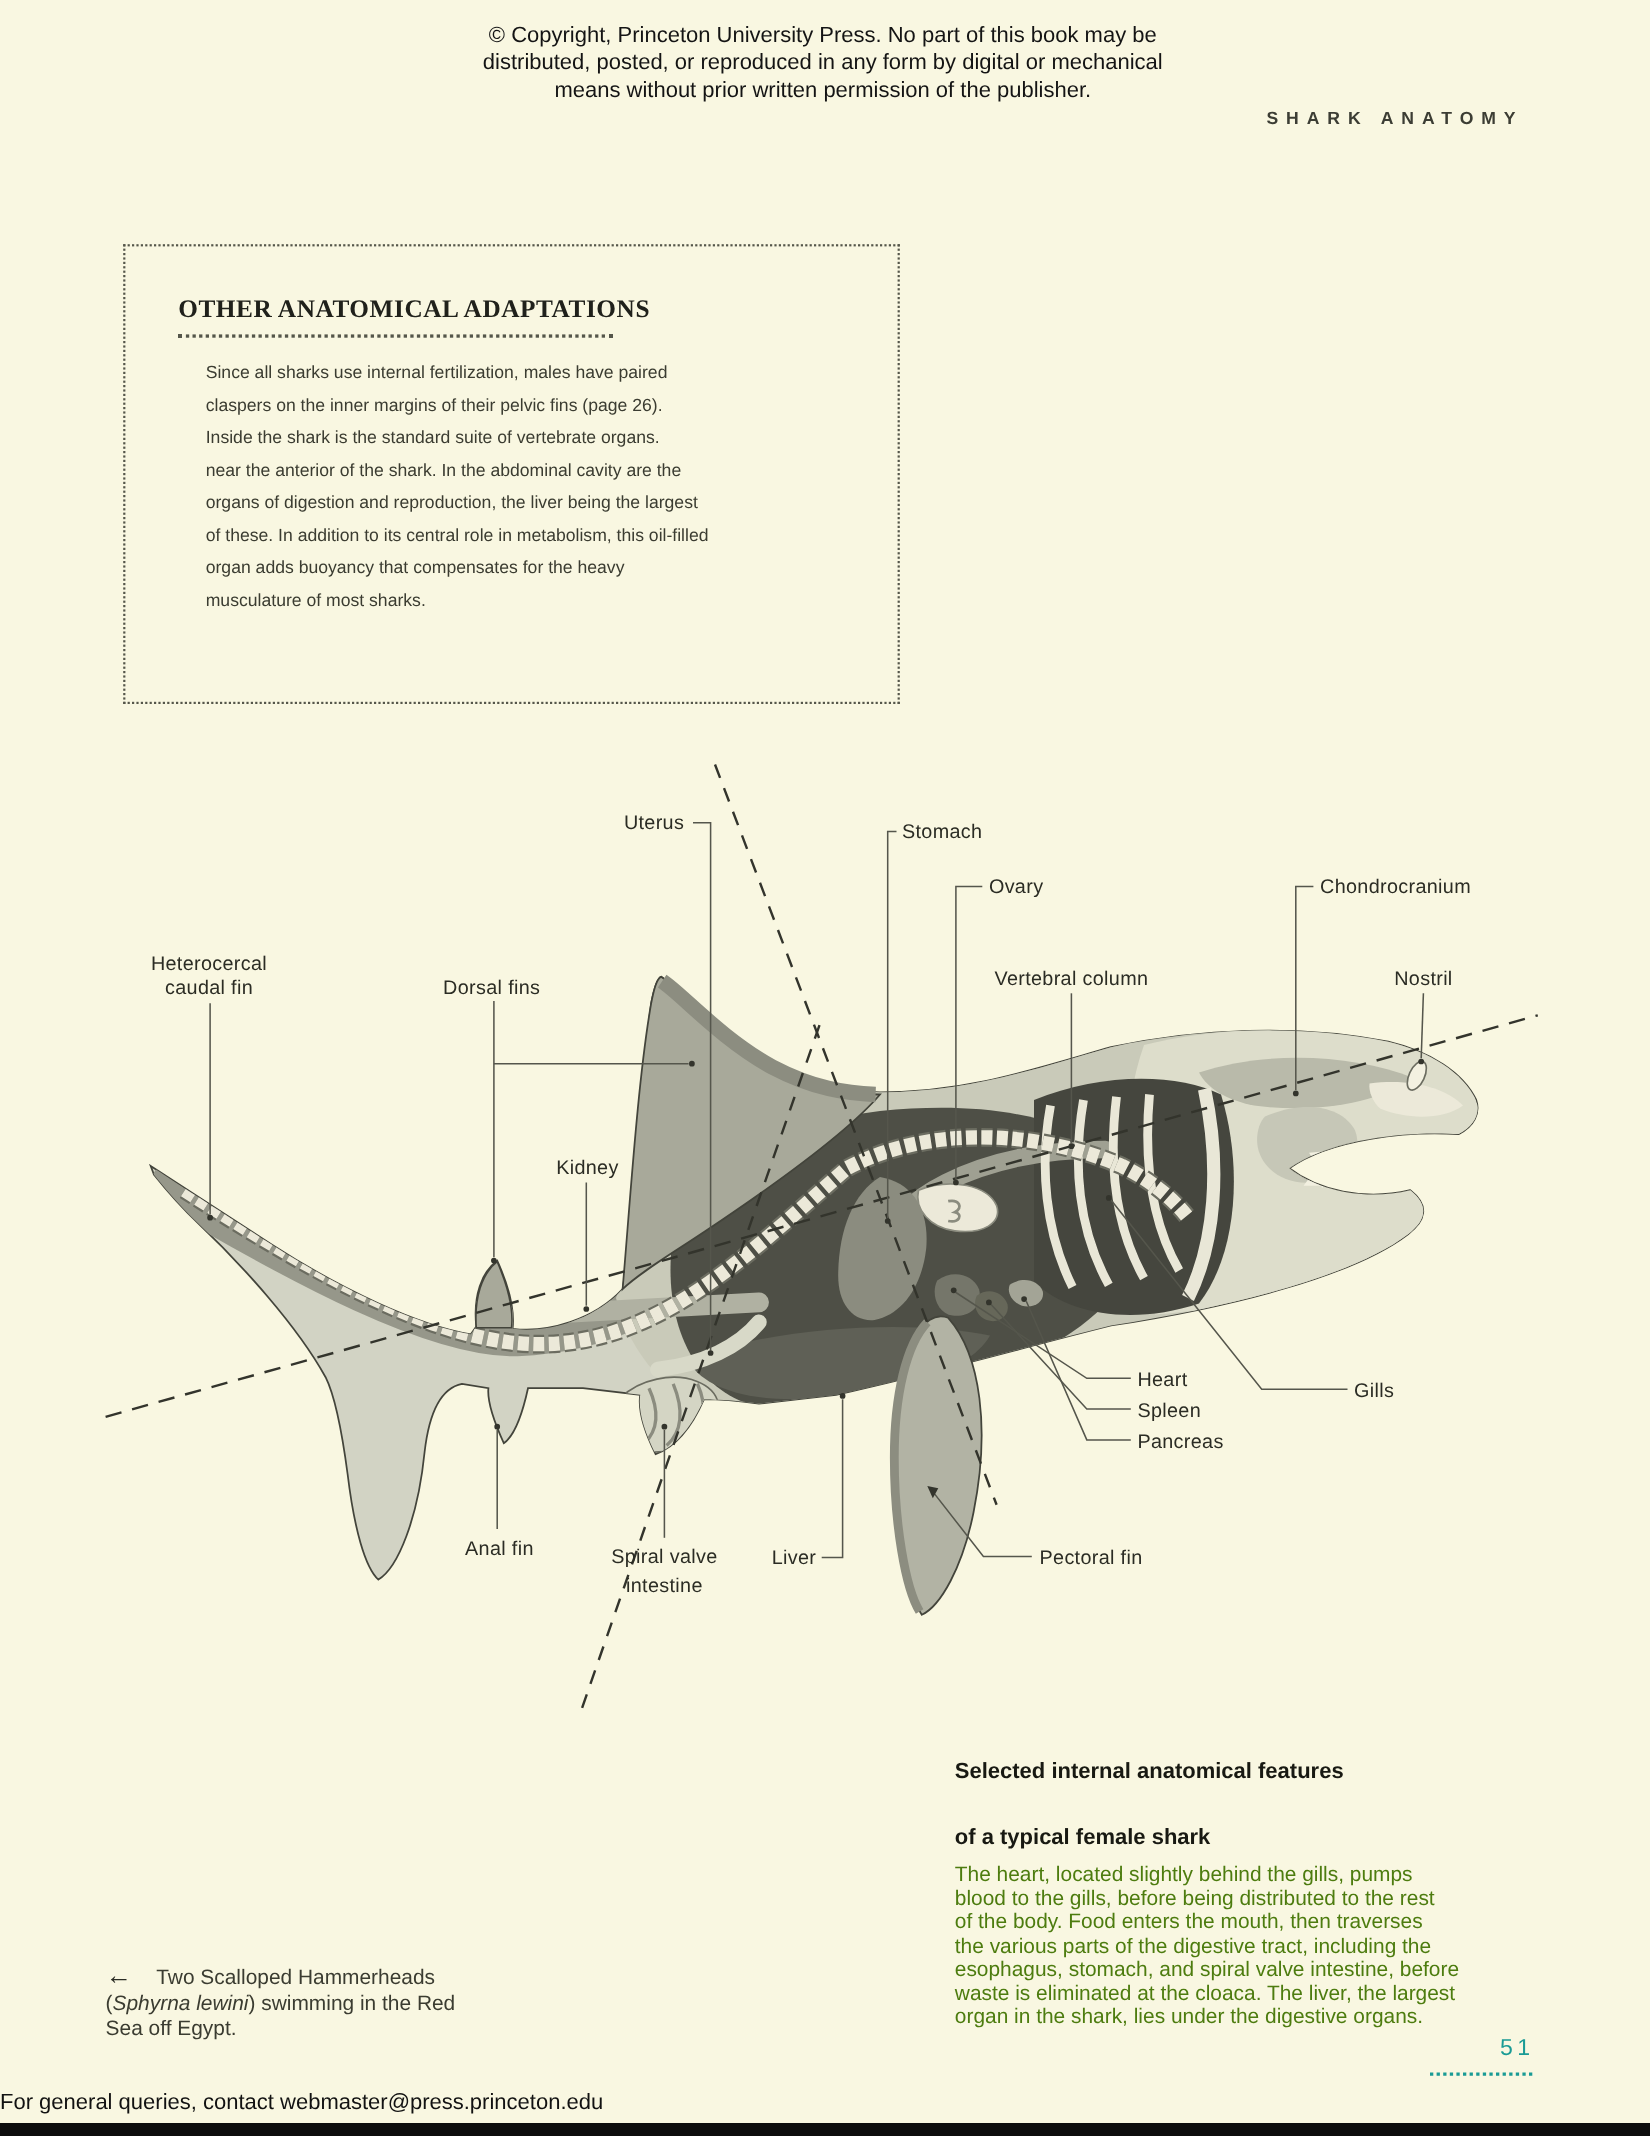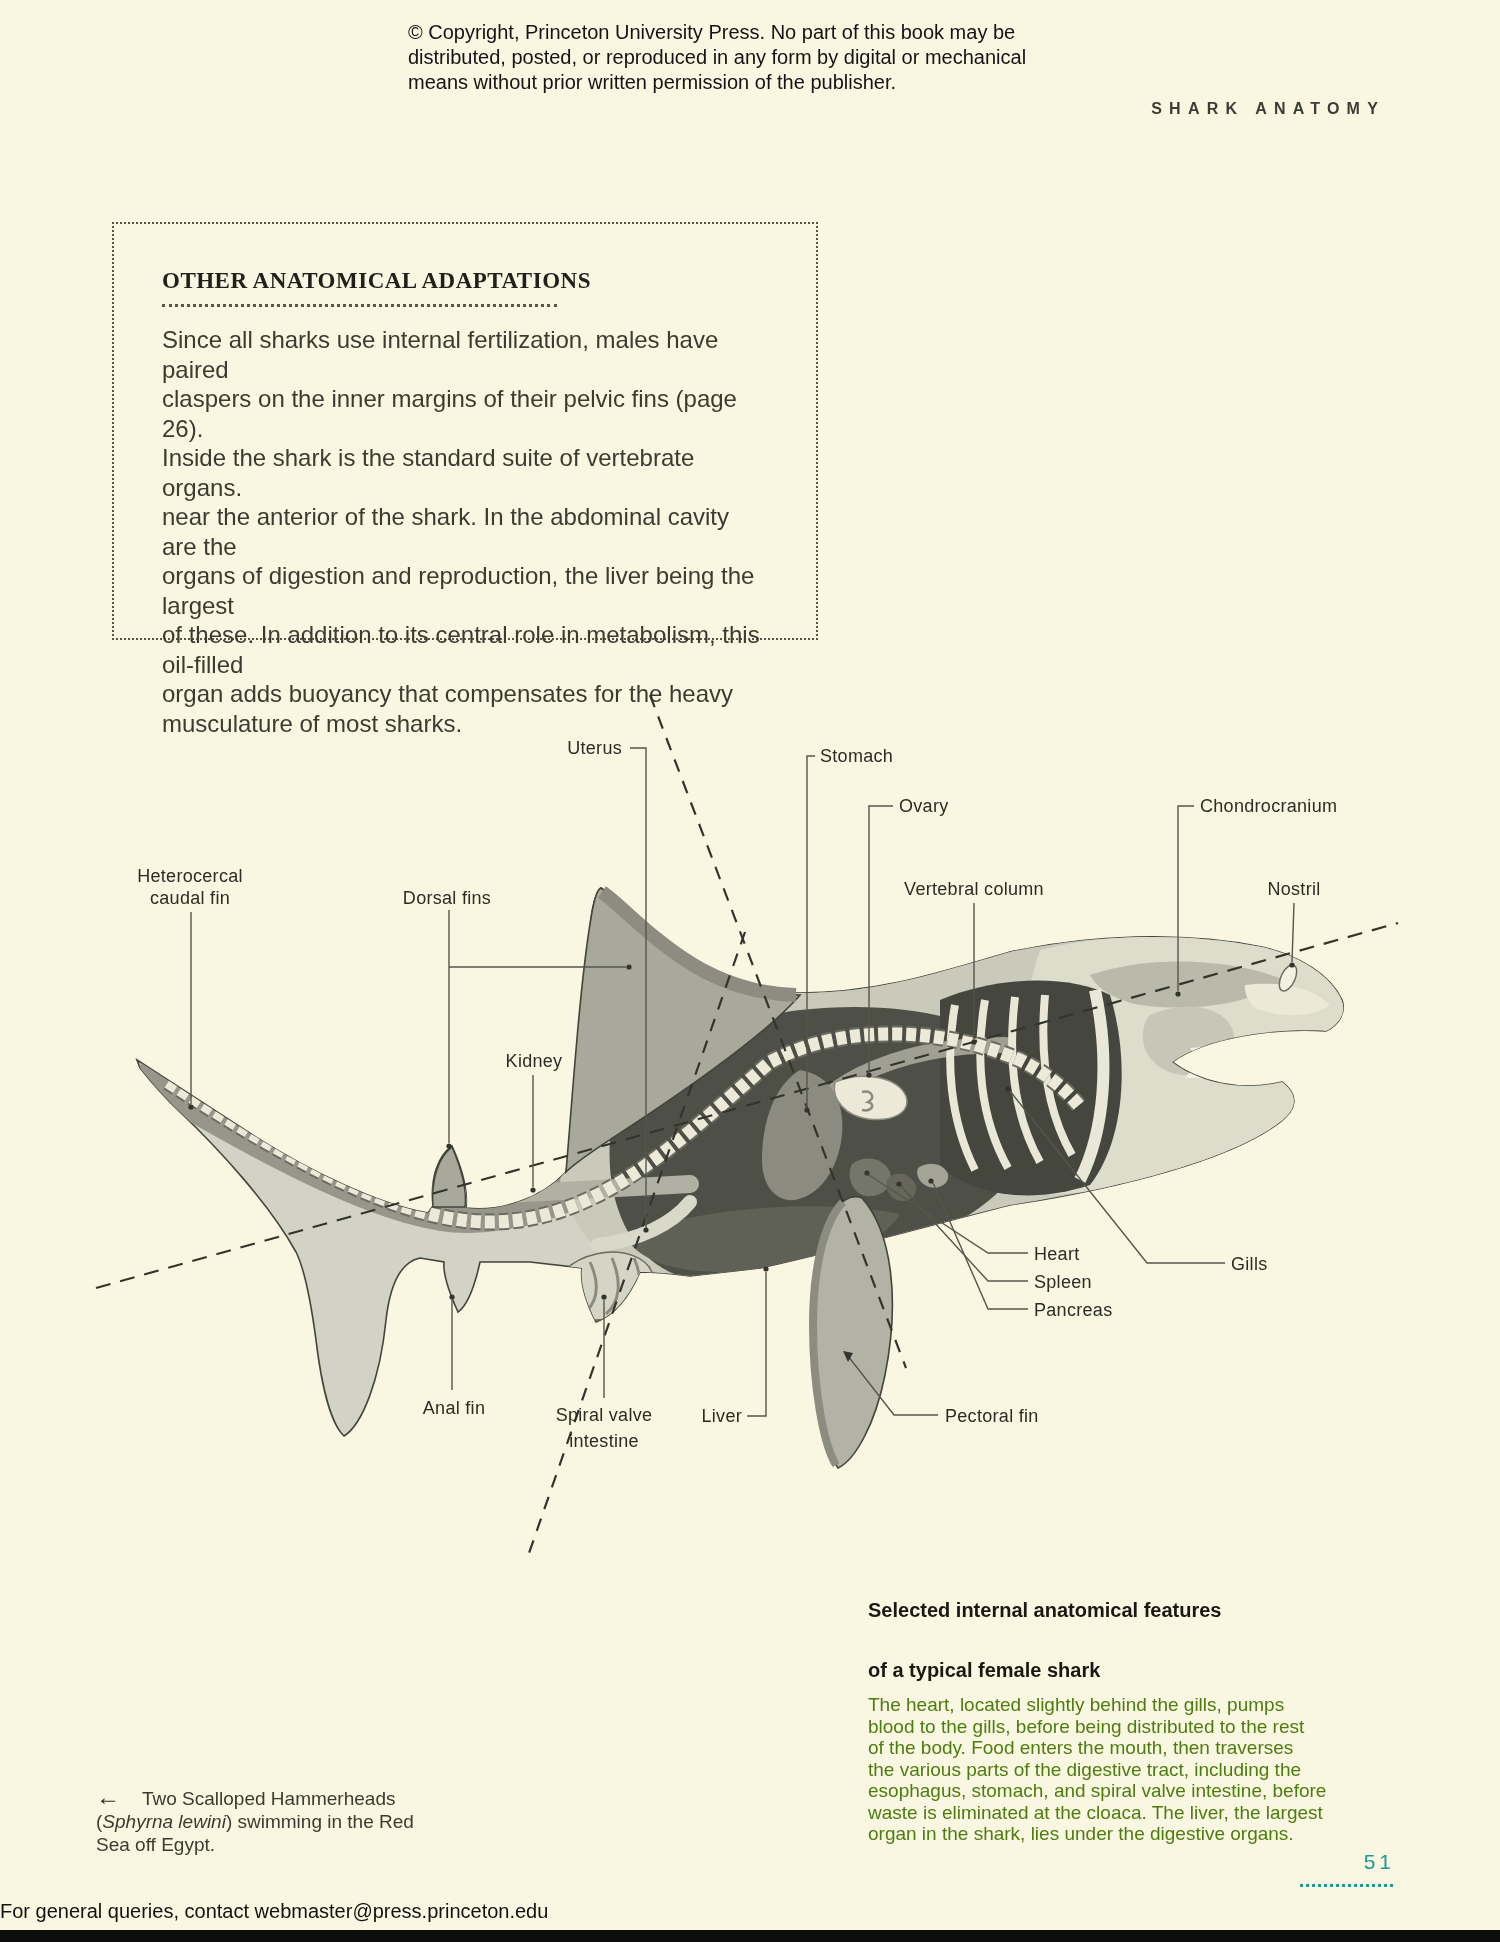--- a/index.html
+++ b/index.html
@@ -1,30 +1,30 @@
 <!DOCTYPE html>
 <html><head>
 <meta charset="utf-8">
 <style>
   html,body{margin:0;padding:0;}
   body{width:1500px;height:1942px;position:relative;background:#f9f7e1;
        font-family:"Liberation Sans", sans-serif;color:#2b2c24;overflow:hidden;}
   .abs{position:absolute;}
 
   
-  .copyright{left:408px;top:20px;width:680px;font-size:20px;line-height:25px;color:#141414;}
+  .copyright{left:408px;top:20px;width:680px;font-size:20px;line-height:25px;color:#141414;text-align:center;}
   .running-head{right:115px;top:100px;font-size:16px;letter-spacing:0.45em;color:#3c3d34;font-weight:600;}
 
   
   .info-box{left:112px;top:222px;width:706px;height:418px;border:2px dotted #55564a;box-sizing:border-box;
             padding:40px 48px 0 48px;}
   .info-box h2{margin:4px 0 10px 0;font-family:"Liberation Serif", serif;font-weight:700;
                font-size:23px;letter-spacing:0.5px;color:#20211b;}
   .head-rule{width:395px;border-top:3px dotted #55564a;margin:0 0 18px 0;}
-  .info-body div{font-size:24px;line-height:29.5px;color:#3b3c31;}
+  .info-body div{font-size:16px;line-height:29.5px;color:#3b3c31;margin-left:25px;}
 
   
   svg.diagram{left:0;top:0;width:1500px;height:1942px;}
   svg.diagram text{font-family:"Liberation Sans", sans-serif;font-size:18px;fill:#2b2c24;letter-spacing:0.3px;}
 
   
   .photo-caption{left:96px;top:1785px;width:330px;font-size:19px;line-height:23px;color:#3b3c31;}
   .photo-caption .arrow{font-size:24px;margin-right:22px;color:#2b2c24;}
   .feature-note{left:868px;top:1562px;width:460px;}
   .feature-note .nt{font-size:20px;line-height:23px;font-weight:700;color:#181912;margin-top:37px;}

